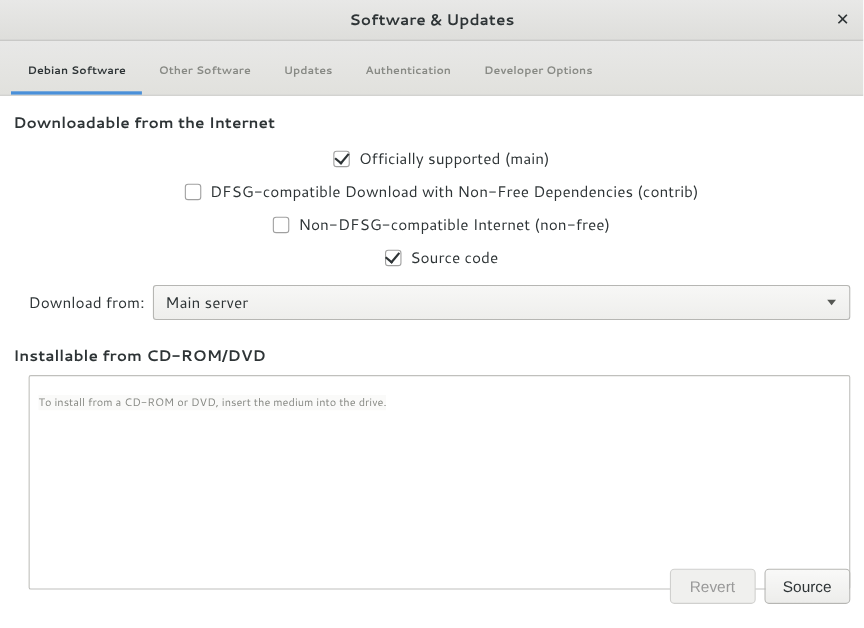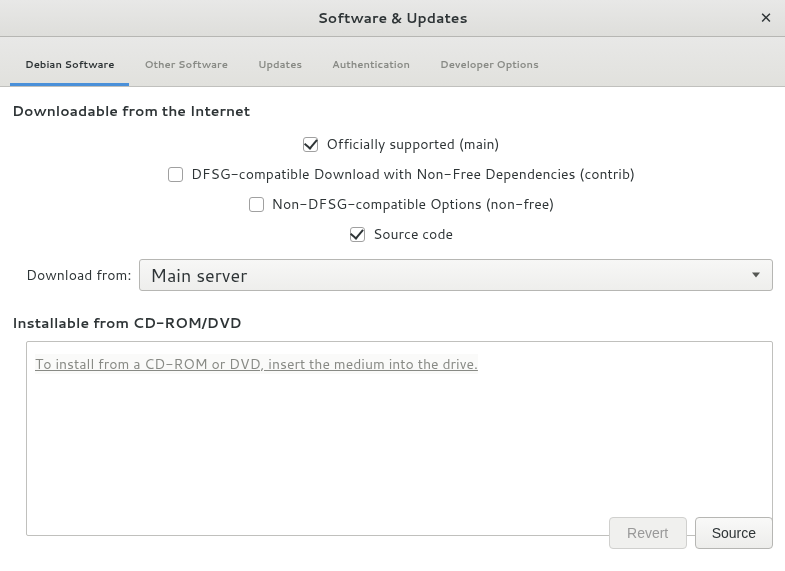--- a/index.html
+++ b/index.html
@@ -127,21 +127,21 @@
       background: linear-gradient(to bottom, #f7f7f6, #eeeeec);
       border: 1px solid #b6b6b3;
       border-radius: 3px;
       display: flex;
       align-items: center;
       padding: 0 10px;
       cursor: pointer;
       position: relative;
     }
     .dropdown-text {
-      font-size: 18px;
+      font-size: 14px;
       color: #2e3436;
     }
     .dropdown-arrow {
       position: absolute;
       right: 12px;
       top: 50%;
       transform: translateY(-50%);
       width: 0;
       height: 0;
       border-left: 4px solid transparent;
@@ -154,25 +154,24 @@
     .cd-box {
       border: 1px solid #c0c0bd;
       border-radius: 2px;
       height: 195px;
       margin-top: 4px;
       padding: 12px 8px;
       background: #fff;
       margin-left: 14px;
     }
     .cd-box-text {
-      font-size: 14px;
+      font-size: 10px;
       color: #888a85;
       background: #fafaf9;
       display: inline;
-      text-decoration: underline;
     }
     .button-bar {
       position: absolute;
       bottom: 14px;
       left: 0;
       right: 0;
       height: 48px;
       display: flex;
       justify-content: flex-end;
       align-items: center;
@@ -224,21 +223,21 @@
     <span class="checkbox-label">Officially supported (main)</span>
   </div>
 
   <div class="checkbox-row">
     <span class="checkbox"></span>
     <span class="checkbox-label">DFSG-compatible Download with Non-Free Dependencies (contrib)</span>
   </div>
 
   <div class="checkbox-row">
     <span class="checkbox"></span>
-    <span class="checkbox-label">Non-DFSG-compatible Options (non-free)</span>
+    <span class="checkbox-label">Non-DFSG-compatible Internet (non-free)</span>
   </div>
 
   <div class="checkbox-row">
     <span class="checkbox checked"></span>
     <span class="checkbox-label">Source code</span>
   </div>
 
   <div class="download-row">
     <span class="download-label">Download from:</span>
     <div class="dropdown">

